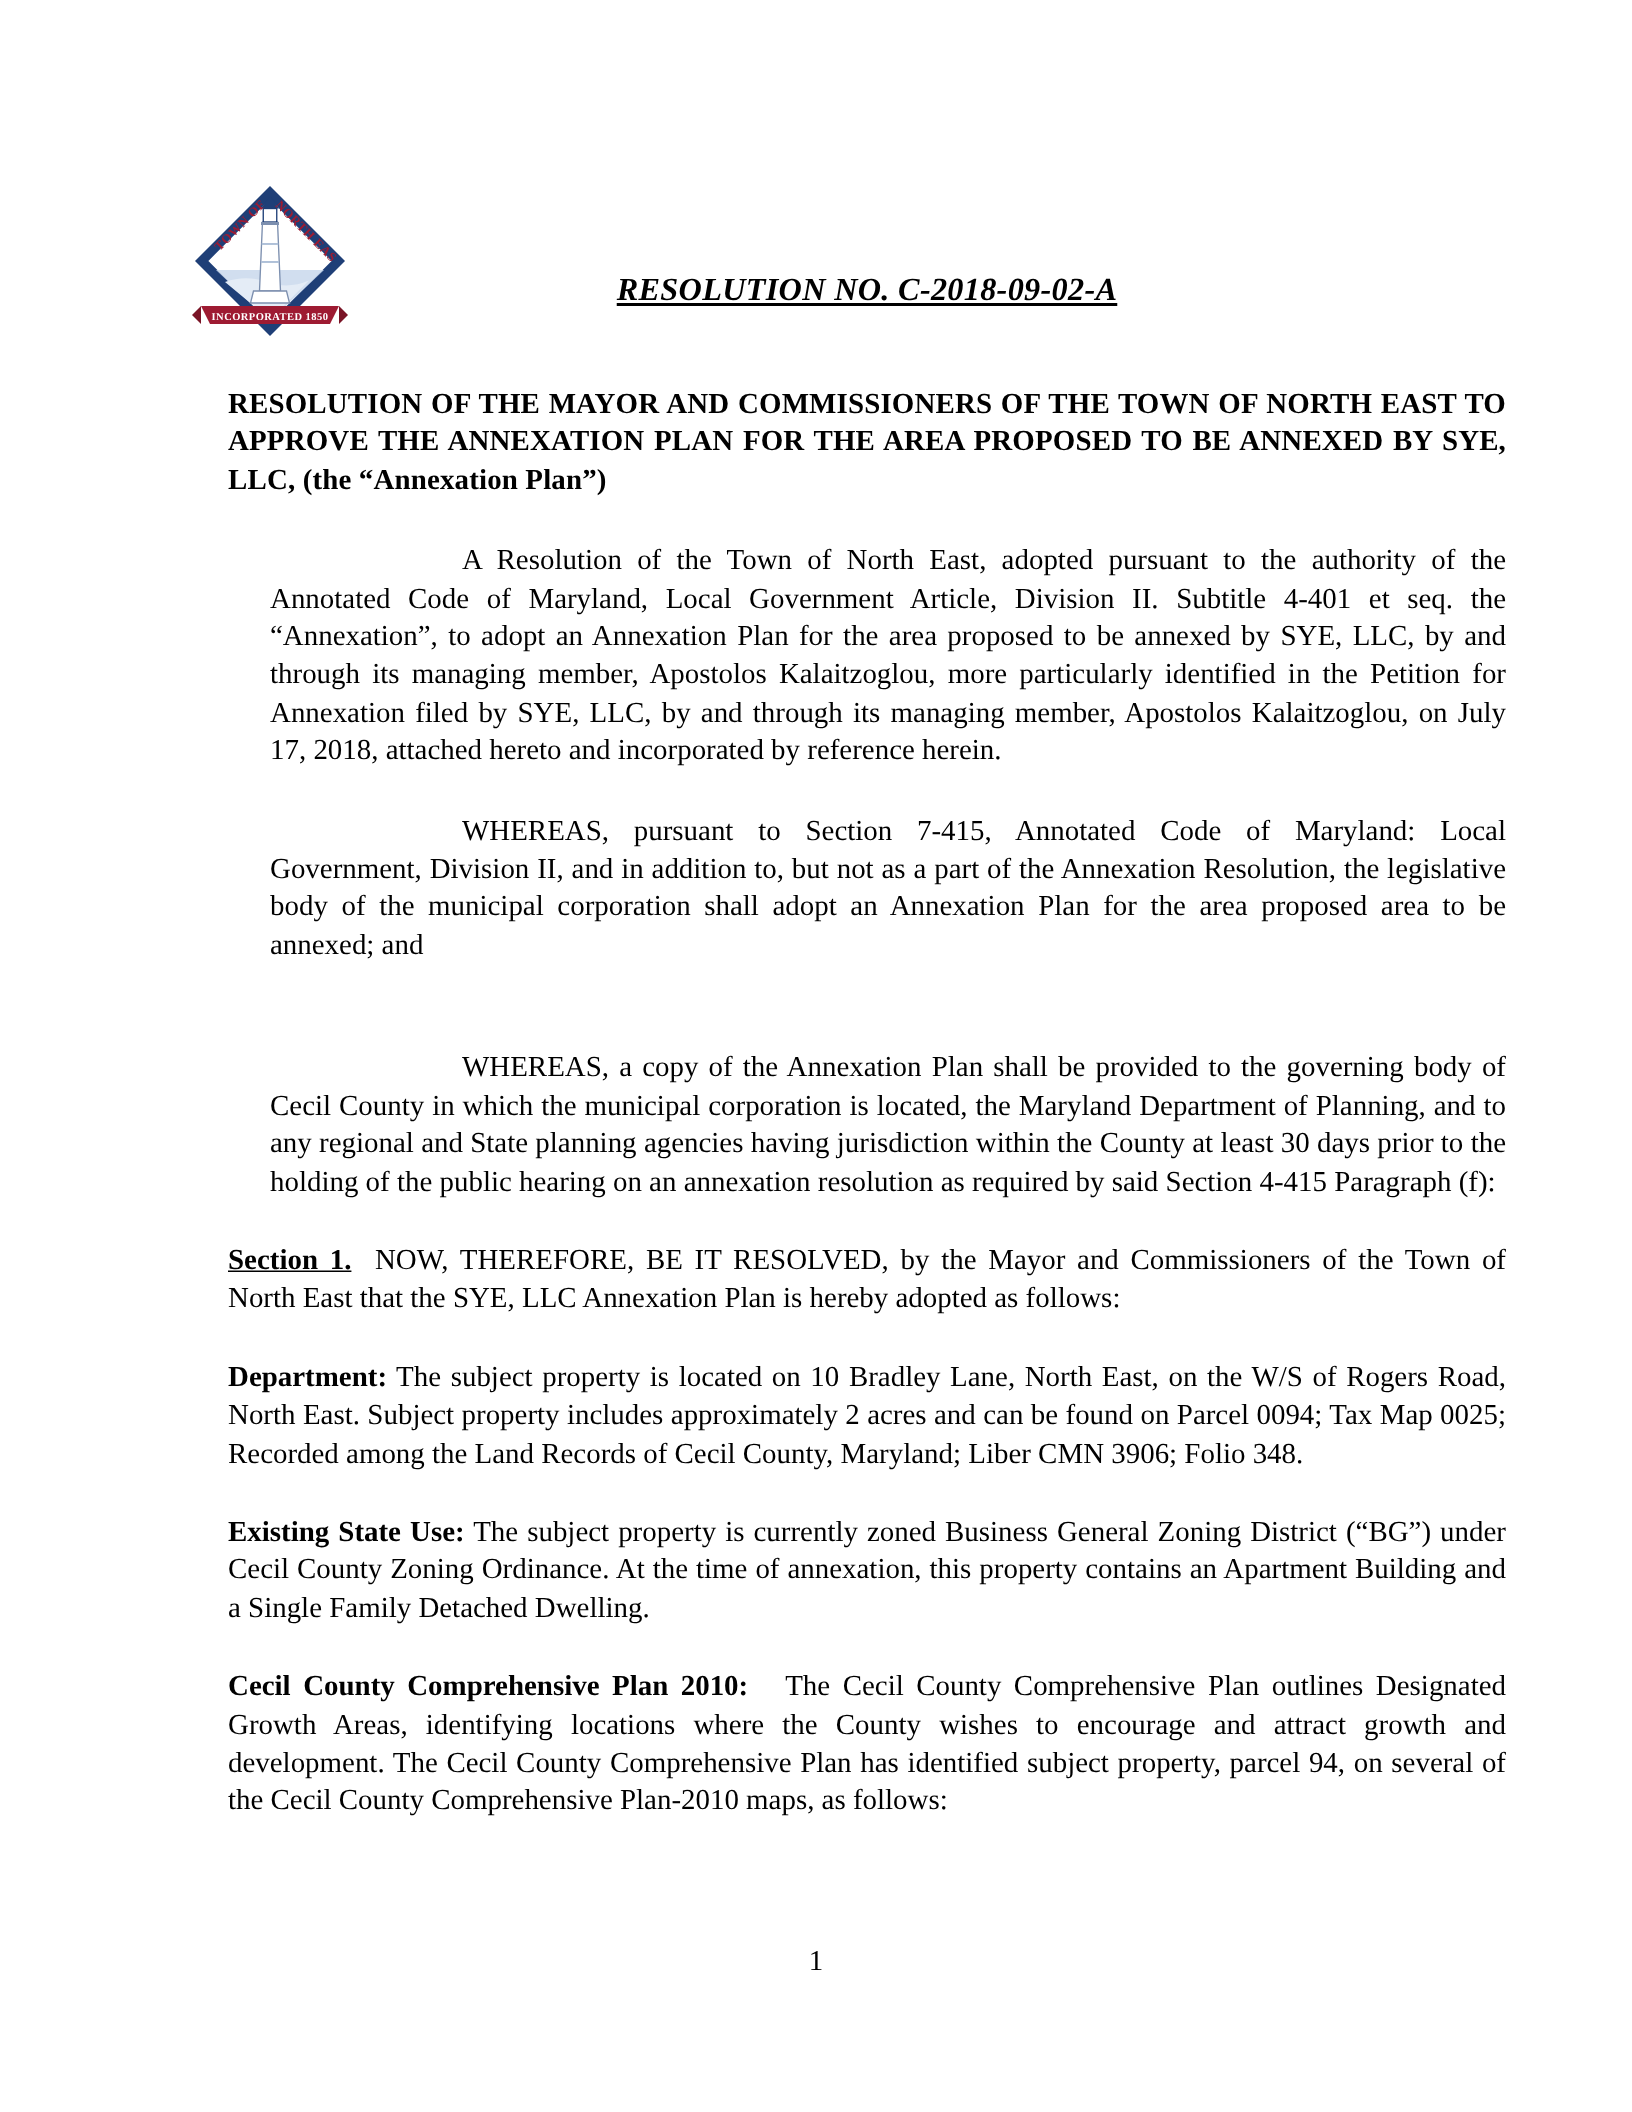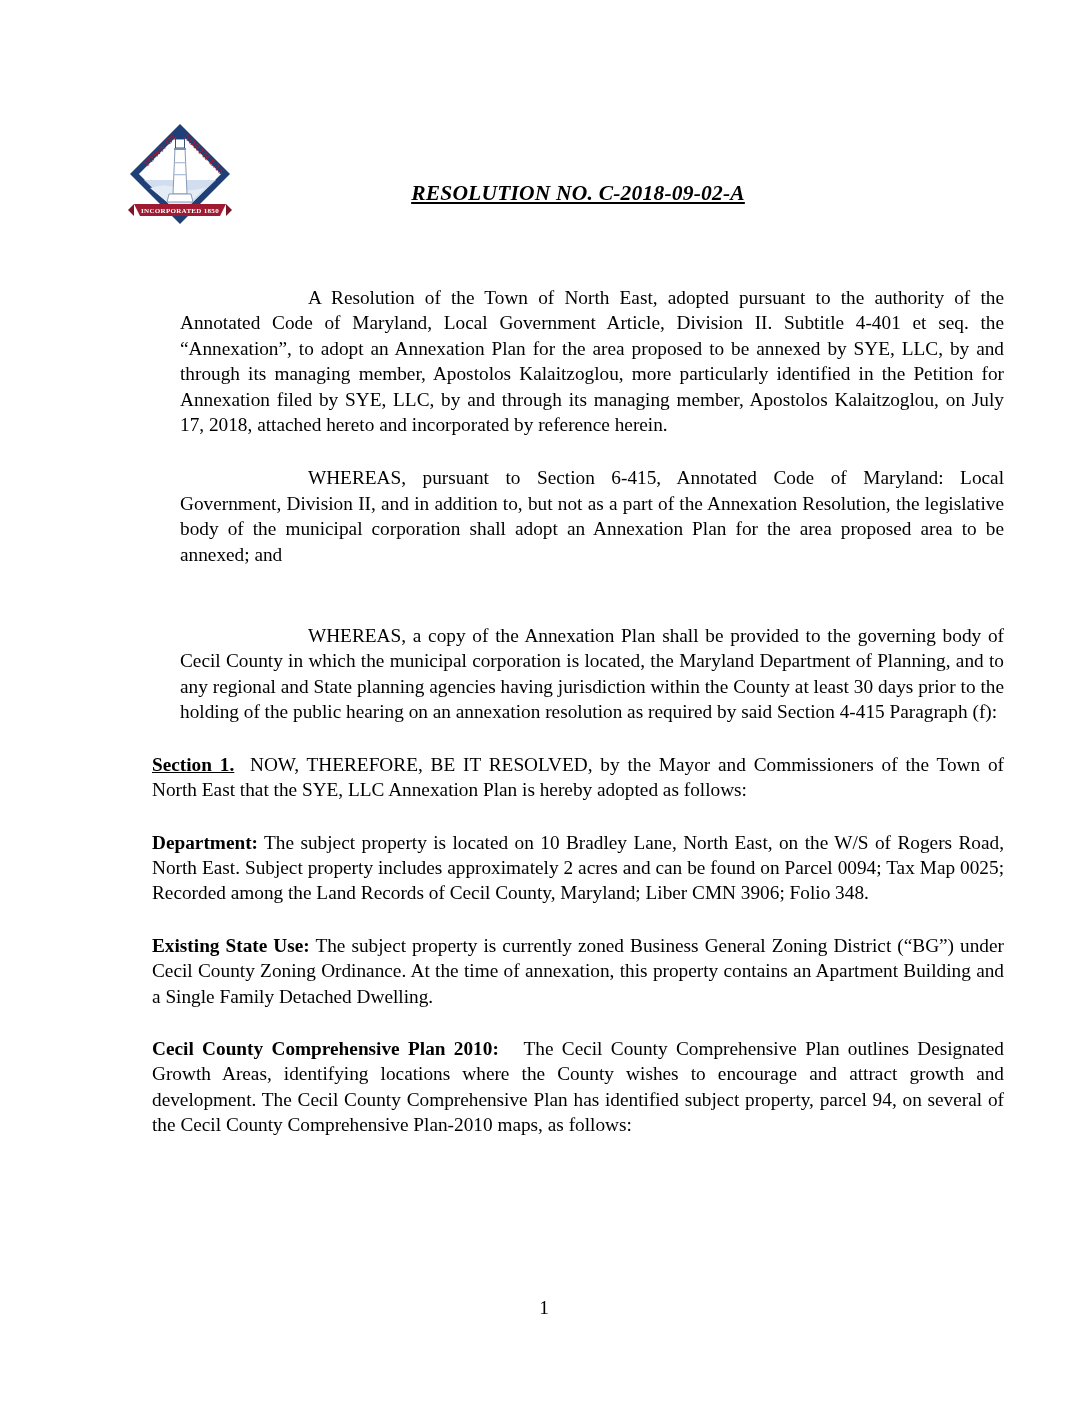--- a/index.html
+++ b/index.html
@@ -130,28 +130,29 @@
       <text x="56" y="95" text-anchor="middle" font-family="Liberation Serif, serif" font-size="7" font-weight="bold" fill="#FFFFFF" letter-spacing="0.3">INCORPORATED 1850</text>
     </svg>
   </div>
 
   <div class="doc-title">
     <span>RESOLUTION NO. C-2018-09-02-A</span>
   </div>
 
   <div class="content">
 
+    <p class="para heading-block">RESOLUTION OF THE MAYOR AND COMMISSIONERS OF THE TOWN OF NORTH EAST TO APPROVE THE ANNEXATION PLAN FOR THE AREA PROPOSED TO BE ANNEXED BY SYE, LLC, (the “Annexation Plan”)</p>
 
     <div class="gap-lg"></div>
 
     <p class="para lead">A Resolution of the Town of North East, adopted pursuant to the authority of the Annotated Code of Maryland, Local Government Article, Division II. Subtitle 4-401 et seq. the “Annexation”, to adopt an Annexation Plan for the area proposed to be annexed by SYE, LLC, by and through its managing member, Apostolos Kalaitzoglou, more particularly identified in the Petition for Annexation filed by SYE, LLC, by and through its managing member, Apostolos Kalaitzoglou, on July 17, 2018, attached hereto and incorporated by reference herein.</p>
 
     <div class="gap-lg"></div>
 
-    <p class="para lead">WHEREAS, pursuant to Section 6-415, Annotated Code of Maryland: Local Government, Division II, and in addition to, but not as a part of the Annexation Resolution, the legislative body of the municipal corporation shall adopt an Annexation Plan for the area proposed area to be annexed; and</p>
+    <p class="para lead">WHEREAS, pursuant to Section 7-415, Annotated Code of Maryland: Local Government, Division II, and in addition to, but not as a part of the Annexation Resolution, the legislative body of the municipal corporation shall adopt an Annexation Plan for the area proposed area to be annexed; and</p>
 
     <div class="gap-lg"></div>
 
 
     <div class="gap-lg"></div>
 
     <p class="para lead">WHEREAS, a copy of the Annexation Plan shall be provided to the governing body of Cecil County in which the municipal corporation is located, the Maryland Department of Planning, and to any regional and State planning agencies having jurisdiction within the County at least 30 days prior to the holding of the public hearing on an annexation resolution as required by said Section 4-415 Paragraph (f):</p>
 
     <div class="gap-md"></div>
 

